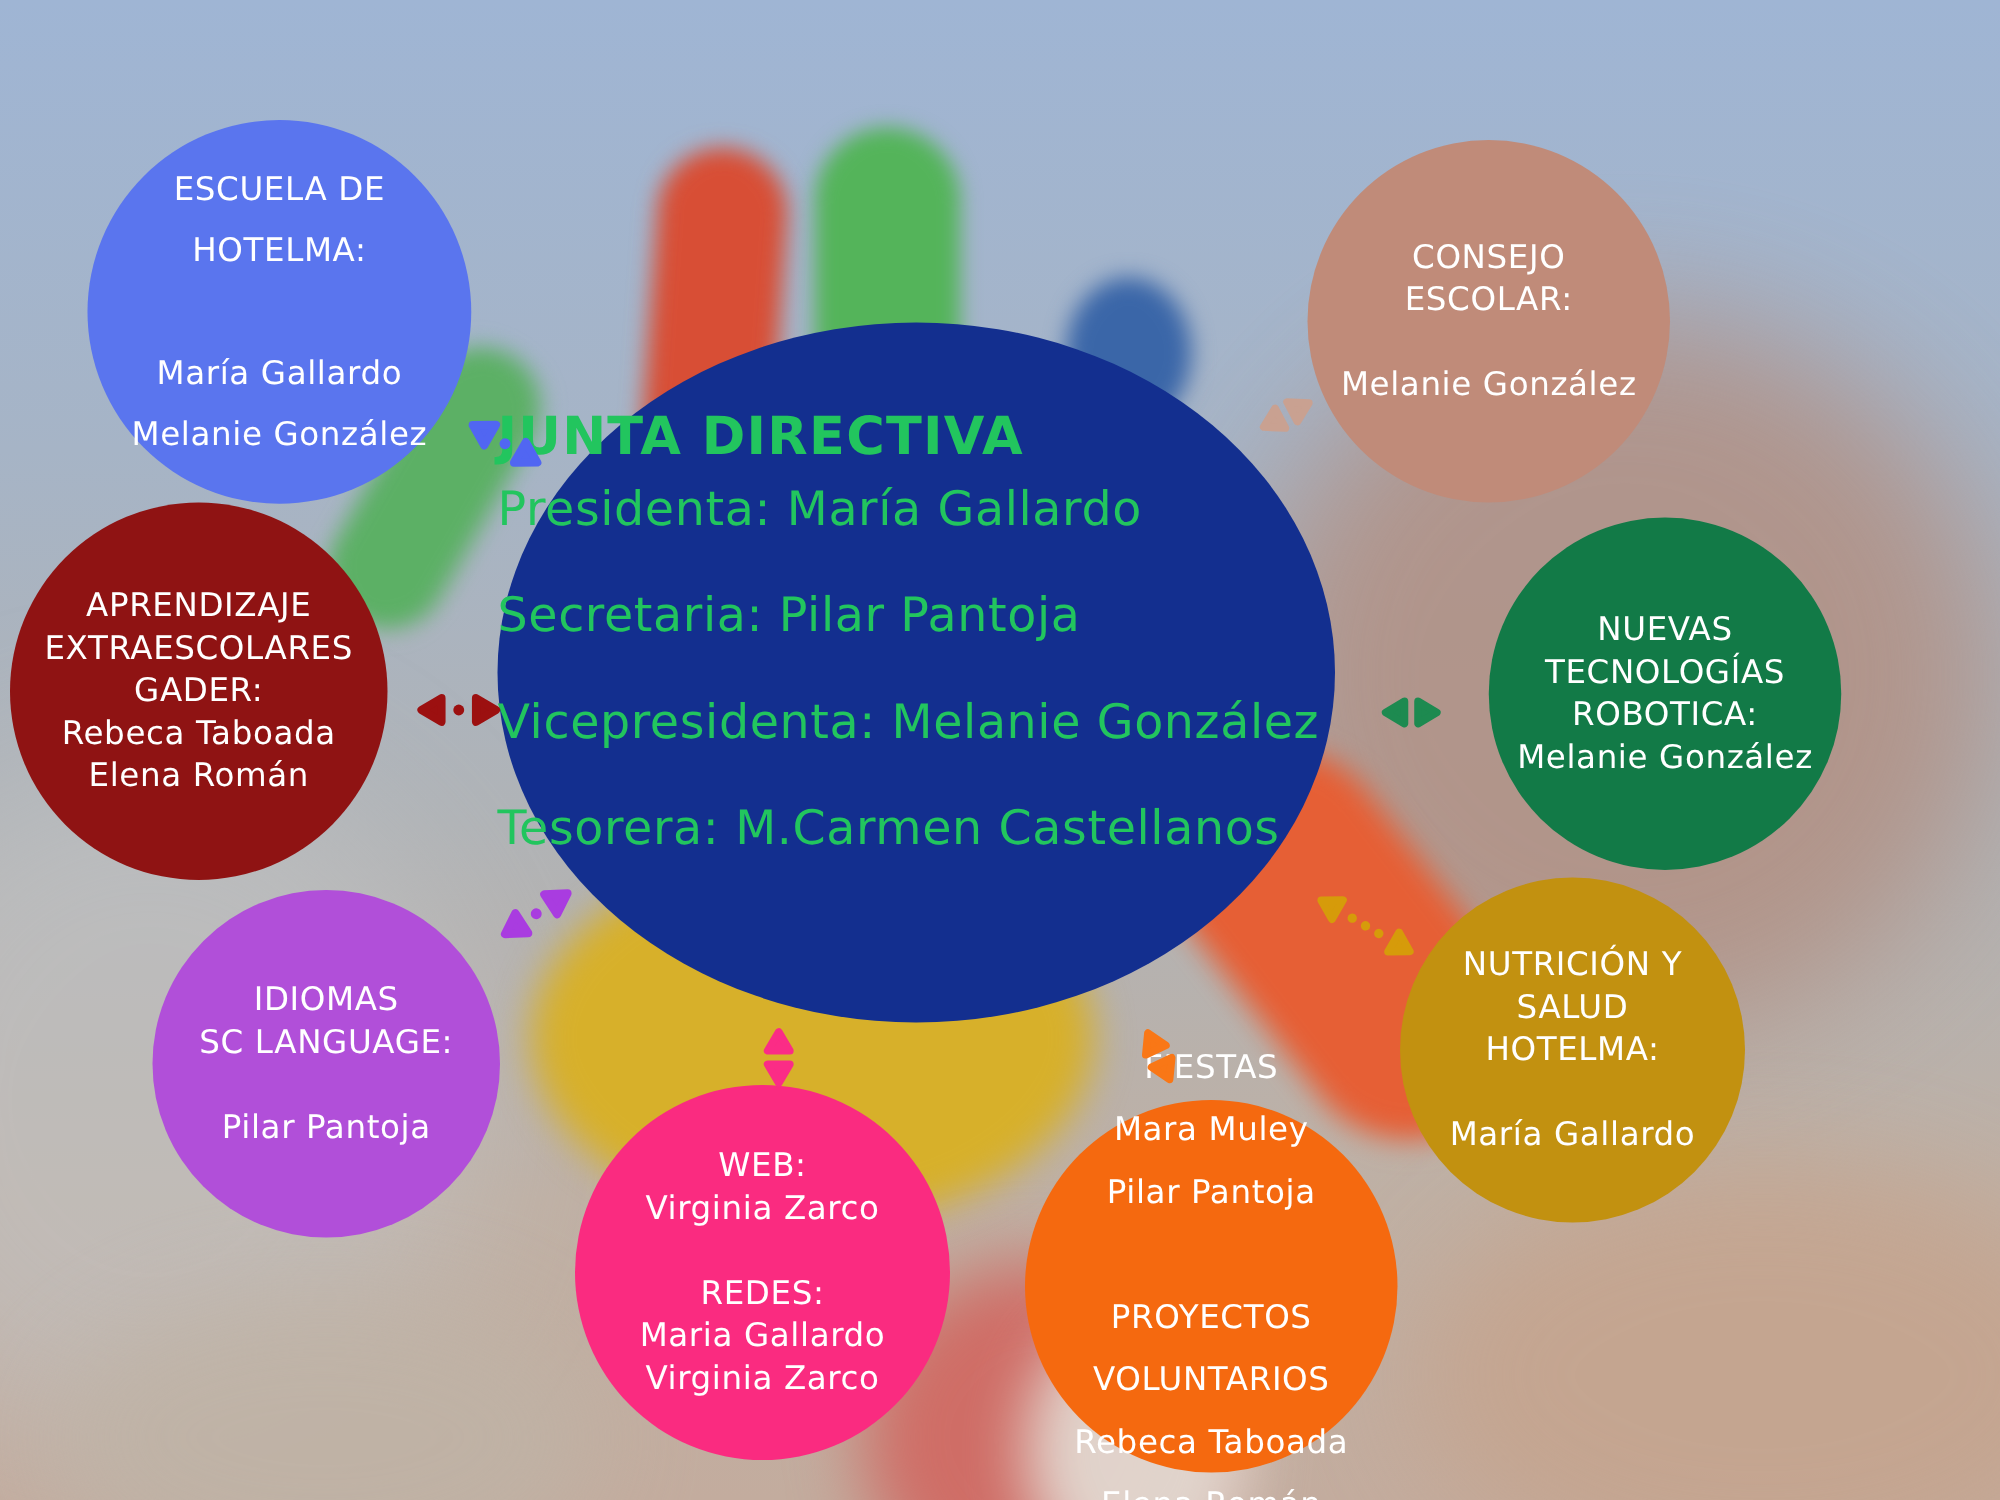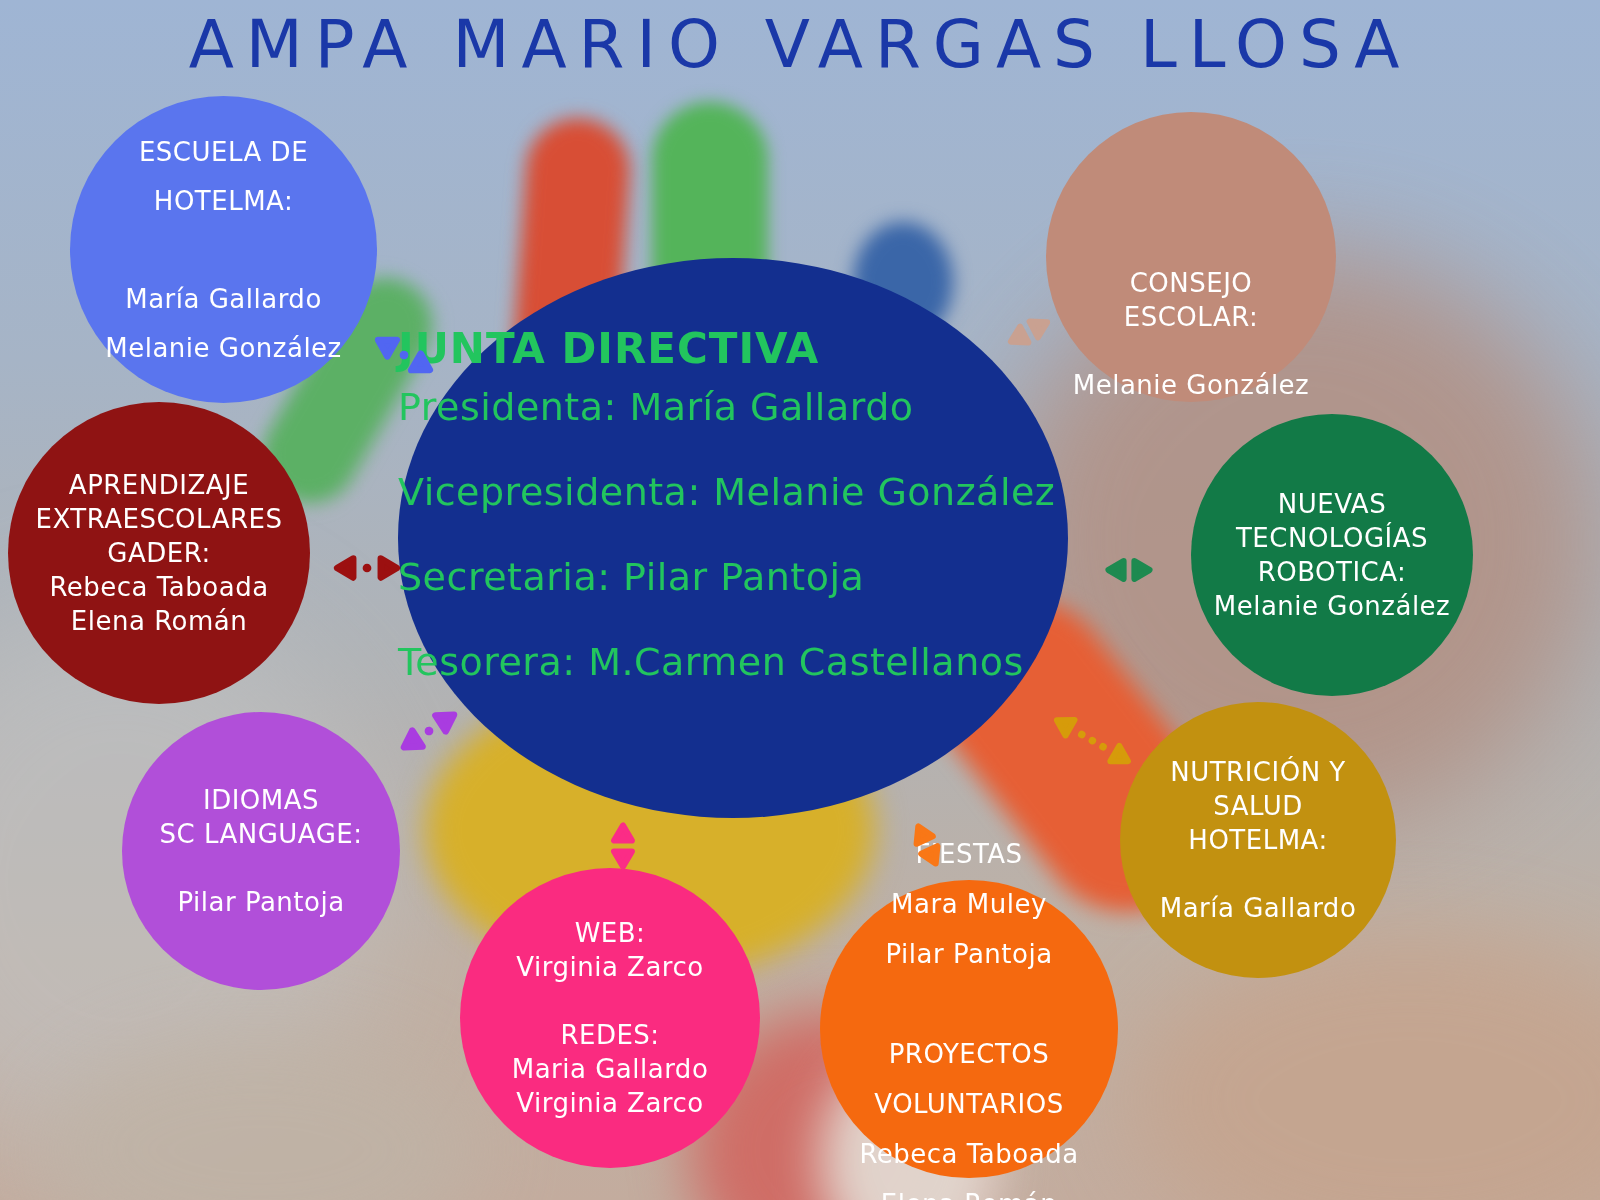--- a/index.html
+++ b/index.html
@@ -45,21 +45,21 @@
   .center-heading { font-size:42px; font-weight:bold; letter-spacing:1px; margin-bottom:14px; }
   .center-lines .cl { font-size:38px; line-height:41px; min-height:41px; margin-bottom:44px; letter-spacing:.5px; }
 
   .c-escuela    { left:70px;   top:96px;  width:307px; height:307px;gap:15px; }
   .c-aprend     { left:8px;    top:402px; width:302px; height:302px; }
   .c-idiomas    { left:122px;  top:712px; width:278px; height:278px; }
   .c-web        { left:460px;  top:868px; width:300px; height:300px; }
   .c-fiestas    { left:820px;  top:880px; width:298px; height:298px;gap:16px; }
   .c-nutricion  { left:1120px; top:702px; width:276px; height:276px; }
   .c-nuevas     { left:1191px; top:414px; width:282px; height:282px; }
-  .c-consejo    { left:1046px; top:112px; width:290px; height:290px;justify-content:flex-end; }
+  .c-consejo    { left:1046px; top:112px; width:290px; height:290px; }
 
   
   .connector { position:absolute; }
   .connector svg { display:block; }
   .k-escuela   { left:364px;  top:339px; transform:rotate(30deg); }
   .k-aprend    { left:327px;  top:552px; }
   .k-idiomas   { left:389px;  top:715px; transform:rotate(-33deg); }
   .k-web       { left:590px;  top:831px; transform:rotate(90deg); }
   .k-fiestas   { left:894px;  top:830px; transform:rotate(65deg); }
   .k-nutricion { left:1041px; top:726px; transform:rotate(30deg); }
@@ -79,21 +79,20 @@
     <div class="blob b-green-finger"></div>
     <div class="blob b-blue-finger"></div>
     <div class="blob b-yellow-palm"></div>
     <div class="blob b-orange-thumb"></div>
     <div class="blob b-clothes-red"></div>
     <div class="blob b-clothes-lt"></div>
     <div class="blob b-bottom-left"></div>
     <div class="blob b-bottom-right"></div>
   </div>
 
-  <div class="poster-title" style="color: rgb(26, 56, 168);">AMPA MARIO VARGAS LLOSA</div>
 
   <div class="circle c-escuela" style="background: rgb(90, 117, 238);">
       <div class="cl">ESCUELA DE</div>
       <div class="cl">HOTELMA:</div>
       <div class="cl"></div>
       <div class="cl">María Gallardo</div>
       <div class="cl">Melanie González</div>
     </div>
 
   <div class="circle c-aprend" style="background: rgb(143, 19, 19);">
@@ -150,22 +149,22 @@
       <div class="cl">CONSEJO</div>
       <div class="cl">ESCOLAR:</div>
       <div class="cl"></div>
       <div class="cl">Melanie González</div>
     </div>
 
   <div class="center-ellipse" style="background: rgb(19, 47, 143);">
     <div class="center-heading">JUNTA DIRECTIVA</div>
     <div class="center-lines">
         <div class="cl">Presidenta: María Gallardo</div>
+        <div class="cl">Secretaria: Pilar Pantoja</div>
         <div class="cl">Vicepresidenta: Melanie González</div>
-        <div class="cl">Secretaria: Pilar Pantoja</div>
         <div class="cl">Tesorera: M.Carmen Castellanos</div>
       </div>
   </div>
 
   <div class="connector k-escuela" style="color: rgb(81, 102, 242);">
     <svg viewBox="0 0 110 44" width="80" height="32">
       <path d="M36 9 L14 22 L36 35 Z" fill="currentColor" stroke="currentColor" stroke-width="9" stroke-linejoin="round"></path>
       <circle cx="55" cy="22" r="6" fill="currentColor"></circle>
       <path d="M74 9 L96 22 L74 35 Z" fill="currentColor" stroke="currentColor" stroke-width="9" stroke-linejoin="round"></path>
     </svg>

